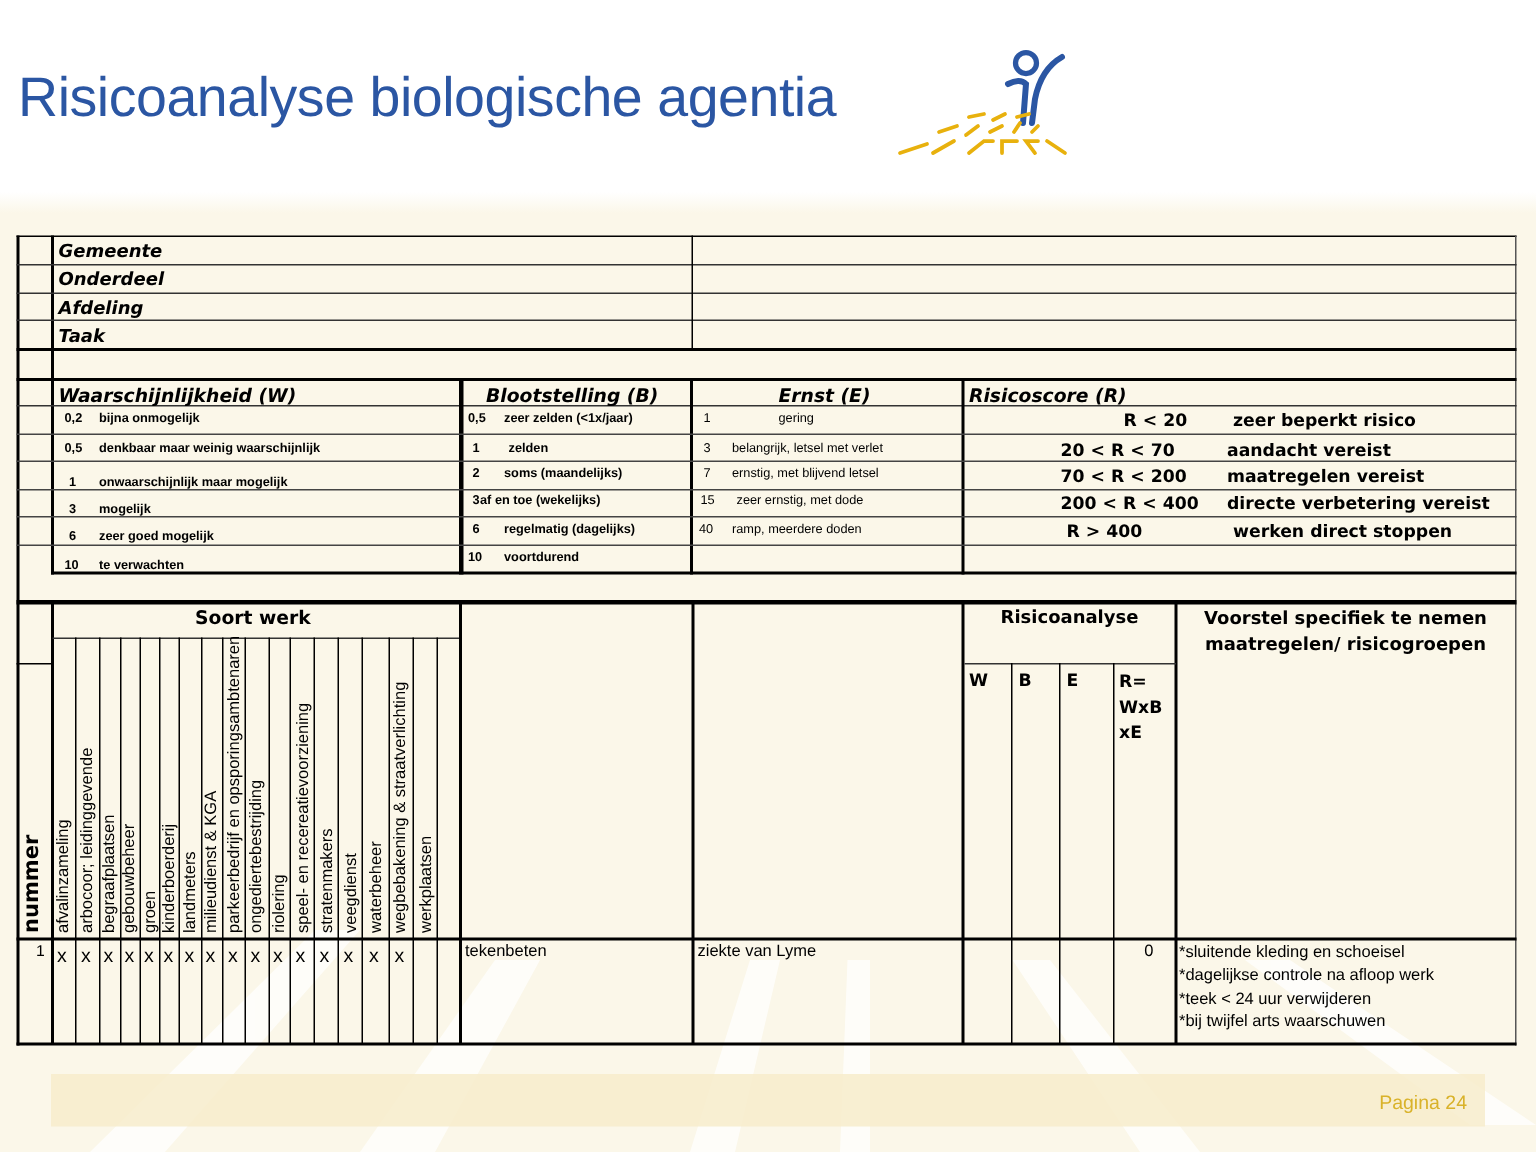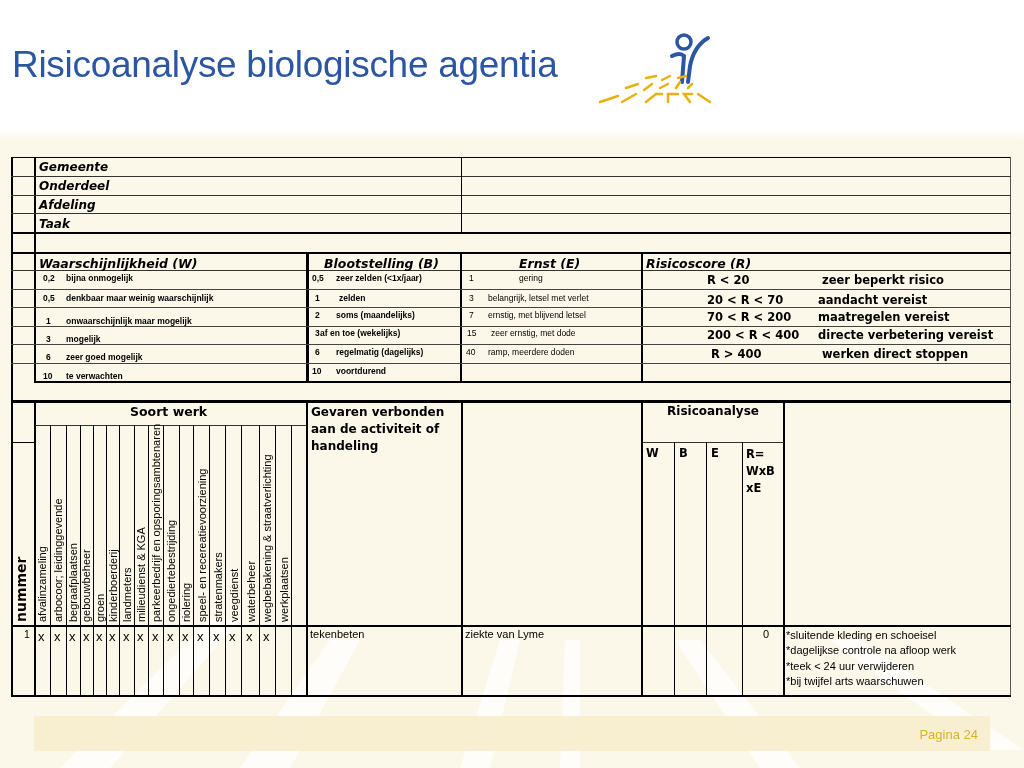--- a/index.html
+++ b/index.html
@@ -141,21 +141,21 @@
   <div class="t sm" style="left:488px;top:273px;margin-left:31px;">gering</div>
   <div class="t sm" style="left:469px;top:293px;">3</div>
   <div class="t sm" style="left:488px;top:293px;">belangrijk, letsel met verlet</div>
   <div class="t sm" style="left:469px;top:310px;">7</div>
   <div class="t sm" style="left:488px;top:310px;">ernstig, met blijvend letsel</div>
   <div class="t sm" style="left:467px;top:328px;">15</div>
   <div class="t sm" style="left:491px;top:328px;">zeer ernstig, met dode</div>
   <div class="t sm" style="left:466px;top:347px;">40</div>
   <div class="t sm" style="left:488px;top:347px;">ramp, meerdere doden</div>
 
-  <div class="t rs" style="left:707px;top:273px;text-align:right;">R &lt; 20</div>
+  <div class="t rs" style="left:749px;top:273px;text-align:right;">R &lt; 20</div>
   <div class="t rs" style="left:822px;top:273px;">zeer beperkt risico</div>
   <div class="t rs" style="left:707px;top:293px;">20 &lt; R &lt; 70</div>
   <div class="t rs" style="left:818px;top:293px;">aandacht vereist</div>
   <div class="t rs" style="left:707px;top:310px;">70 &lt; R &lt; 200</div>
   <div class="t rs" style="left:818px;top:310px;">maatregelen vereist</div>
   <div class="t rs" style="left:707px;top:328px;">200 &lt; R &lt; 400</div>
   <div class="t rs" style="left:818px;top:328px;">directe verbetering vereist</div>
   <div class="t rs" style="left:711px;top:347px;">R &gt; 400</div>
   <div class="t rs" style="left:822px;top:347px;">werken direct stoppen</div>
 
@@ -185,22 +185,22 @@
   <div class="ln" style="left:179px;top:425px;width:1px;height:271px;"></div>
   <div class="ln" style="left:193px;top:425px;width:1px;height:271px;"></div>
   <div class="ln" style="left:209px;top:425px;width:1px;height:271px;"></div>
   <div class="ln" style="left:225px;top:425px;width:1px;height:271px;"></div>
   <div class="ln" style="left:241px;top:425px;width:1px;height:271px;"></div>
   <div class="ln" style="left:259px;top:425px;width:1px;height:271px;"></div>
   <div class="ln" style="left:275px;top:425px;width:1px;height:271px;"></div>
   <div class="ln" style="left:291px;top:425px;width:1px;height:271px;"></div>
 
   <div class="t bold" style="left:130px;top:404px;font-size:12.5px;">Soort werk</div>
-  <div class="t bold" style="left:311px;top:404px;font-size:12px;white-space:normal;width:150px;line-height:17px;">Gevaren verbonden aan de activiteit of handeling</div>
   <div class="t bold" style="left:643px;top:404px;width:140px;text-align:center;font-size:12px;">Risicoanalyse</div>
+  <div class="t bold" style="left:787px;top:404px;width:220px;text-align:center;font-size:12px;white-space:normal;line-height:17px;">Voorstel specifiek te nemen maatregelen/ risicogroepen</div>
   <div class="t bold" style="left:646px;top:446px;font-size:11.5px;">W</div>
   <div class="t bold" style="left:679px;top:446px;font-size:11.5px;">B</div>
   <div class="t bold" style="left:711px;top:446px;font-size:11.5px;">E</div>
   <div class="t bold" style="left:746px;top:446px;font-size:11.5px;white-space:normal;width:34px;line-height:17px;">R= WxB xE</div>
 
   <div class="vert bold" style="left:13px;top:622px;font-family:'DejaVu Sans',sans-serif;font-size:14px;">nummer</div>
   <div class="vert" style="left:36px;top:622px;">afvalinzameling</div>
   <div class="vert" style="left:52px;top:622px;">arbocoor; leidinggevende</div>
   <div class="vert" style="left:67px;top:622px;">begraafplaatsen</div>
   <div class="vert" style="left:80px;top:622px;">gebouwbeheer</div>

